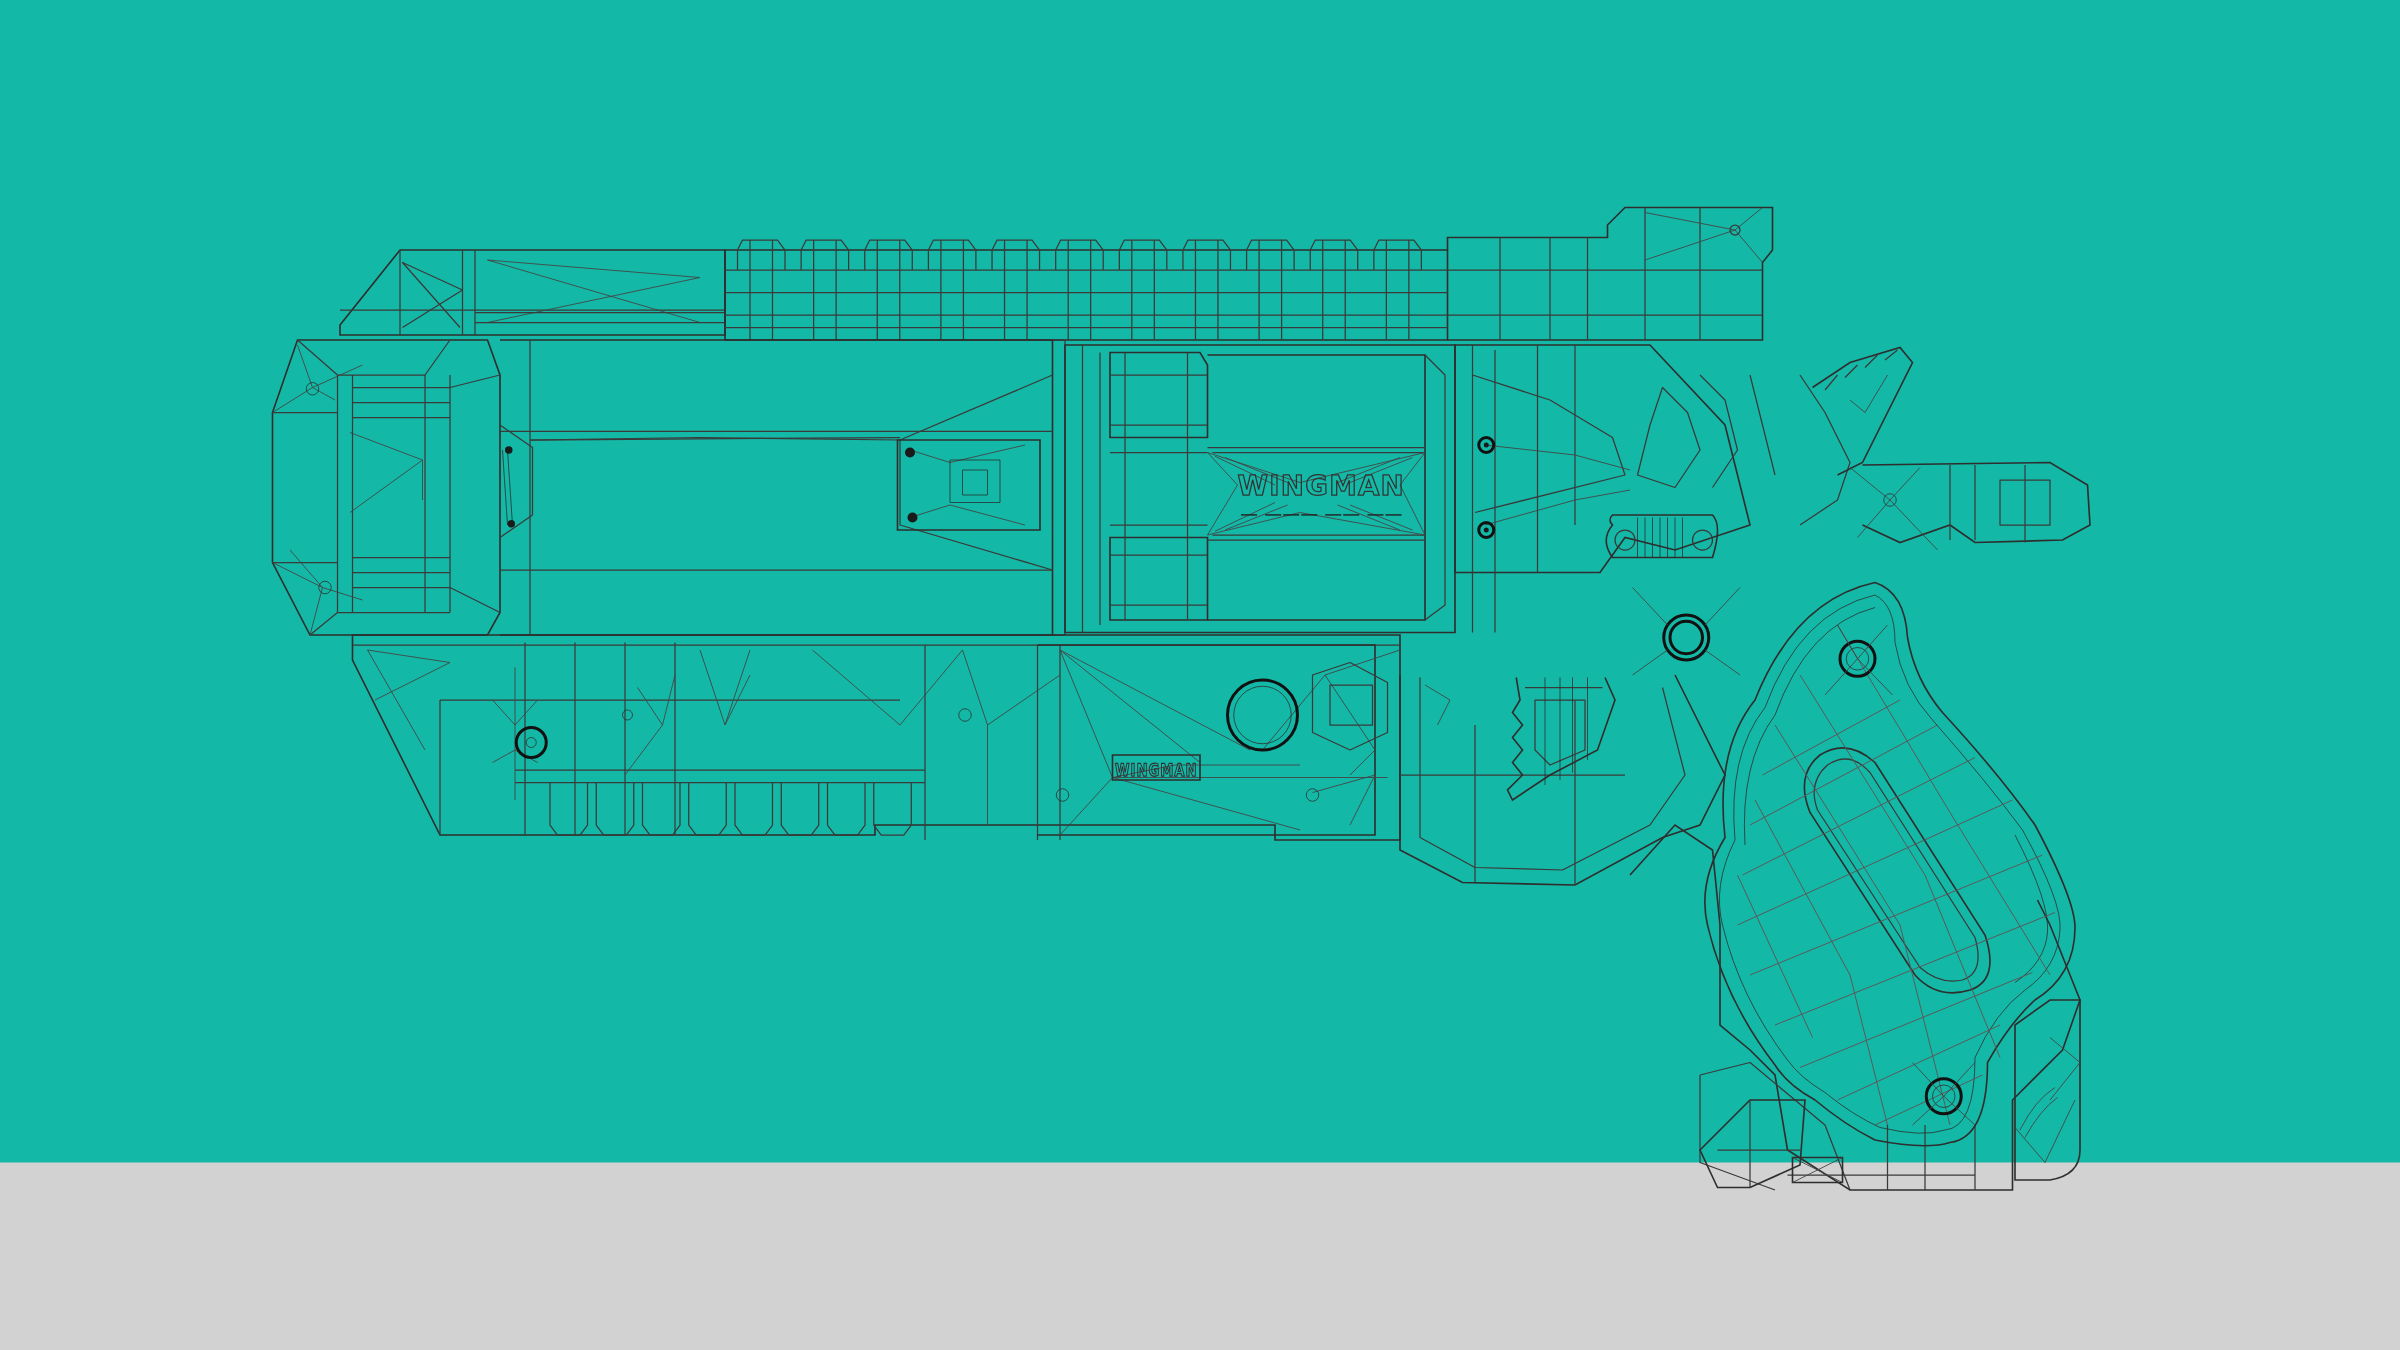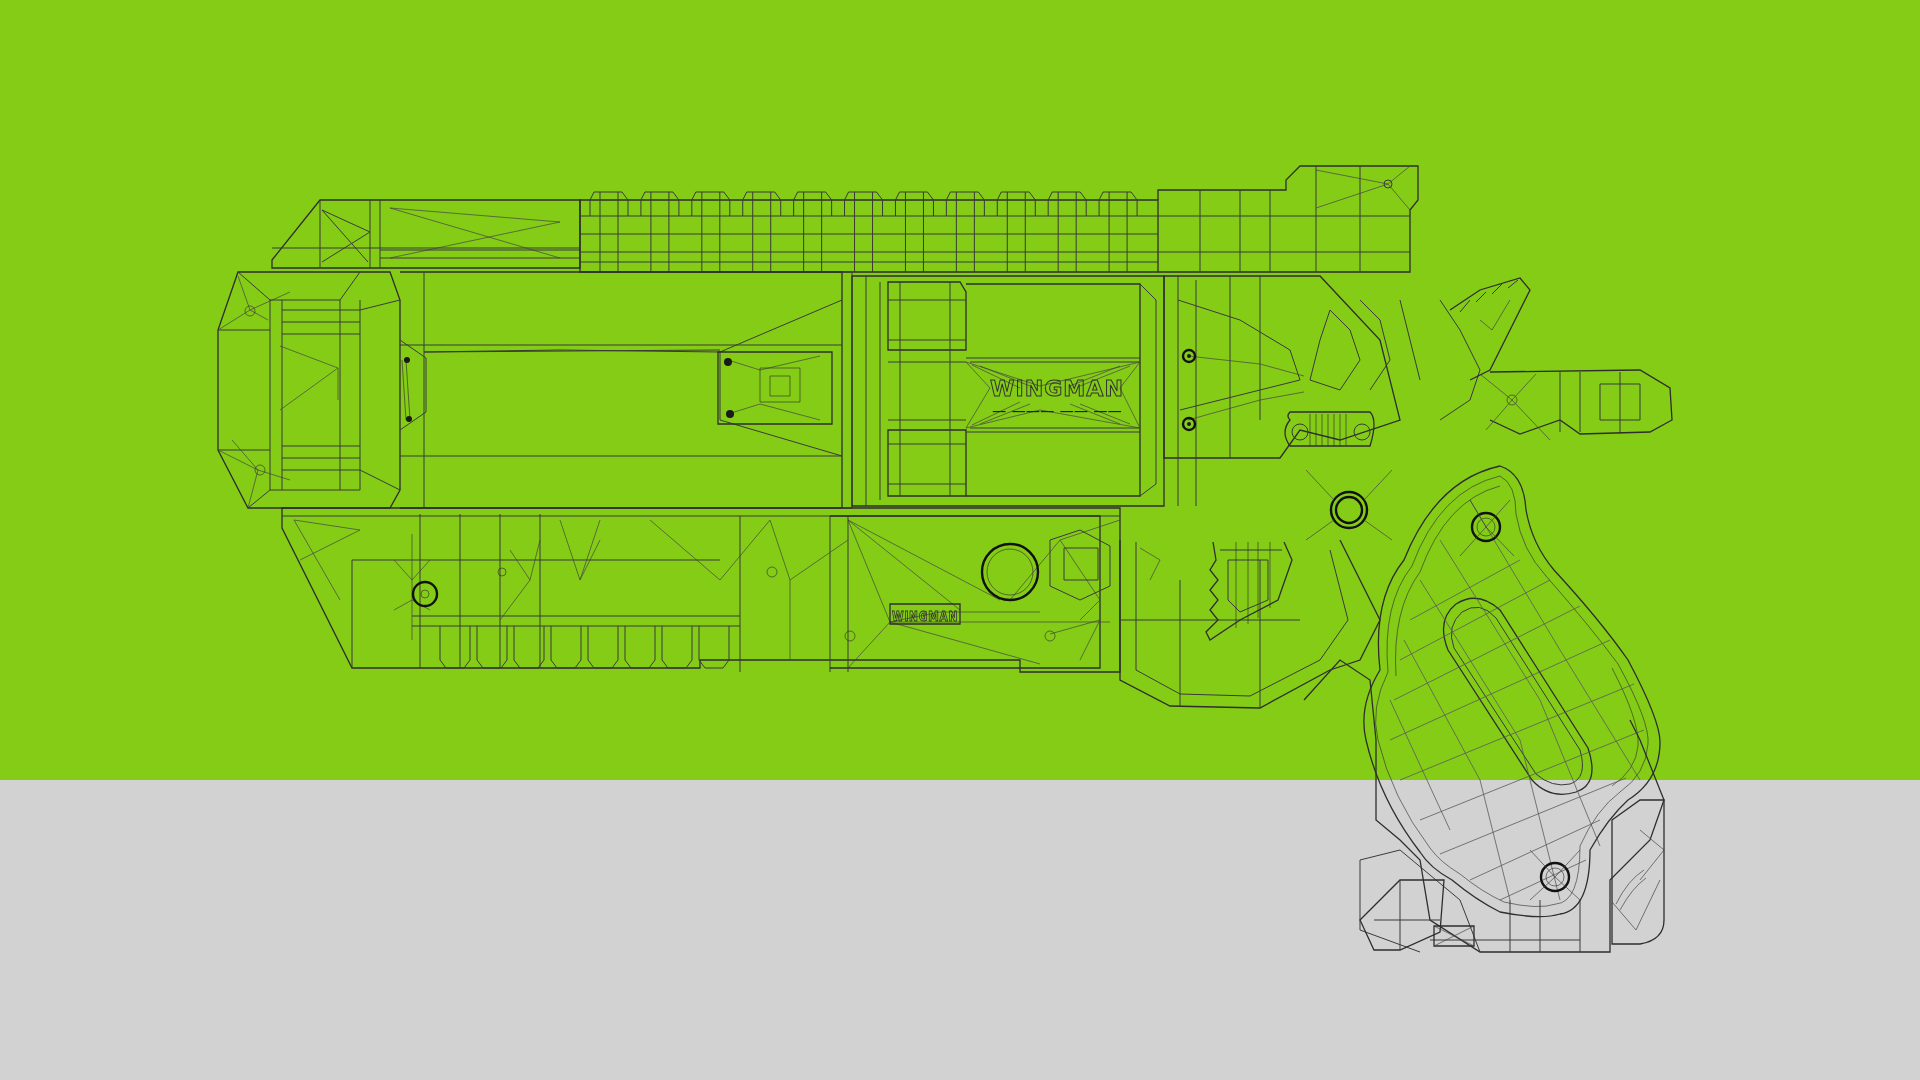--- a/index.html
+++ b/index.html
@@ -7,22 +7,22 @@
       padding: 0;
       width: 1920px;
       height: 1080px;
       overflow: hidden;
       background: #d2d2d2;
       font-family: "DejaVu Sans", sans-serif;
     }
     #viewport {
       position: absolute;
       left: 0; top: 0;
-      width: 1920px; height: 780px;
-      background: #84cc16;
+      width: 1920px; height: 930px;
+      background: #14b8a6;
       text-decoration: underline;
     }
     #render {
       position: absolute;
       left: 0; top: 0;
       width: 1920px; height: 1080px;
     }
     .edge { fill: none; stroke: #3a3a3a; stroke-width: 1; stroke-linejoin: round; }
     .edge-light { fill: none; stroke: #5a5a5a; stroke-width: 0.8; }
     .edge-dense { fill: none; stroke: #2a2a2a; stroke-width: 0.6; }

